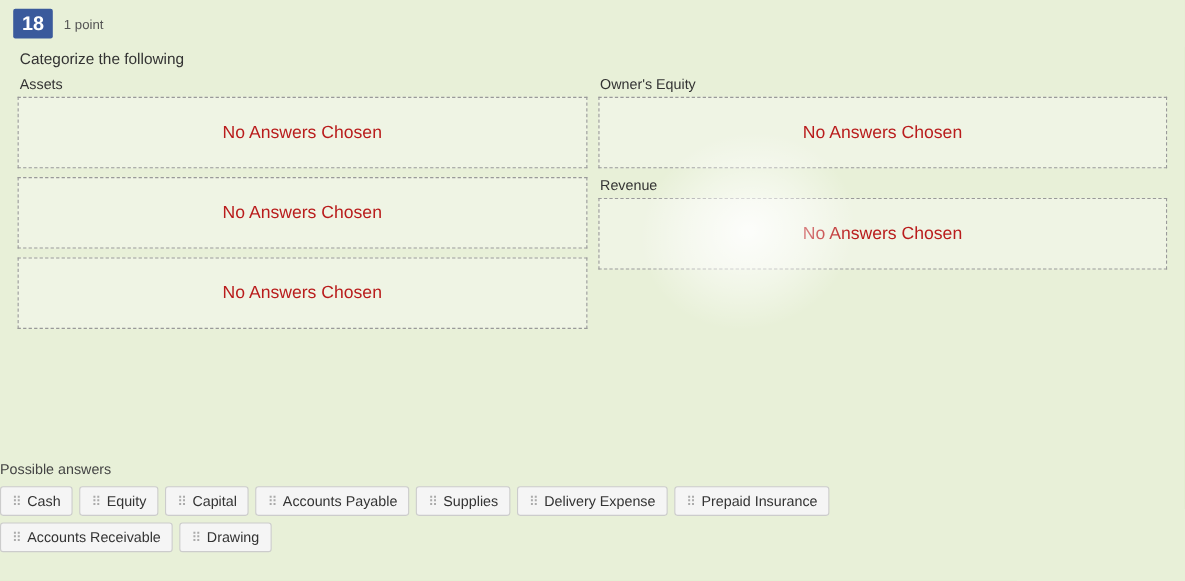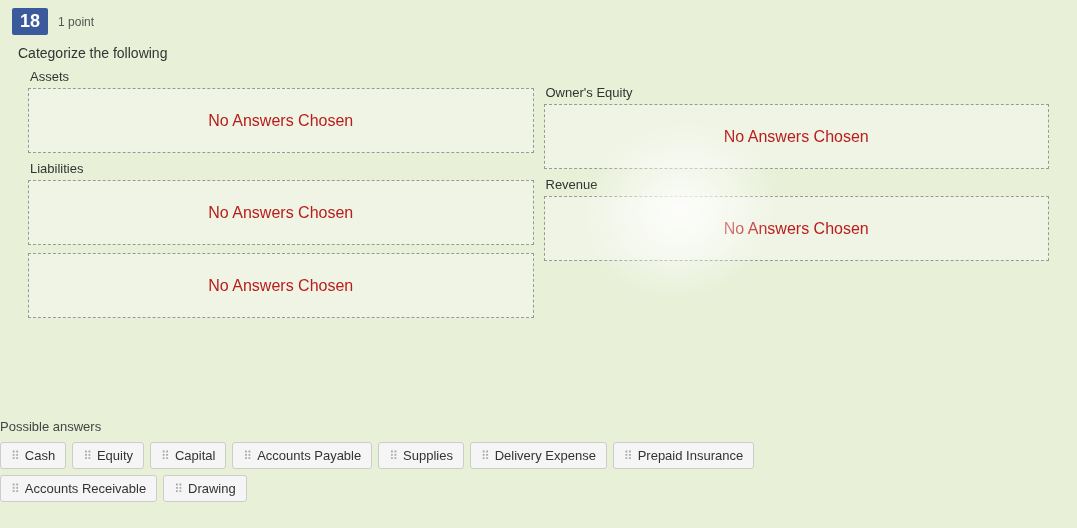--- a/index.html
+++ b/index.html
@@ -44,40 +44,39 @@
 
     .question-text {
       font-size: 14px;
       color: #333;
       padding: 2px 12px 8px 18px;
     }
 
     
     .main-content {
       display: flex;
-      padding: 0 28px;
+      padding: 0 16px;
       gap: 10px;
       height: 340px;
     }
 
     
     .left-column {
       flex: 1;
       display: flex;
       flex-direction: column;
       gap: 8px;
     }
 
     
     .right-column {
       flex: 1;
       display: flex;
       flex-direction: column;
       gap: 8px;
-      margin-top: 16px;
     }
 
     .category-section {
       display: flex;
       flex-direction: column;
       gap: 4px;
     }
 
     .category-label {
       font-size: 13px;
@@ -172,21 +171,20 @@
     <div class="left-column">
 
       <div class="category-section">
         <span class="category-label">Assets</span>
         <div class="drop-zone">
           <span class="no-answers-text">No Answers Chosen</span>
         </div>
       </div>
 
       <div class="category-section">
-        <span class="category-label">Liabilities</span>
         <div class="drop-zone">
           <span class="no-answers-text">No Answers Chosen</span>
         </div>
       </div>
 
       <div class="category-section">
         <div class="drop-zone">
           <span class="no-answers-text">No Answers Chosen</span>
         </div>
       </div>

